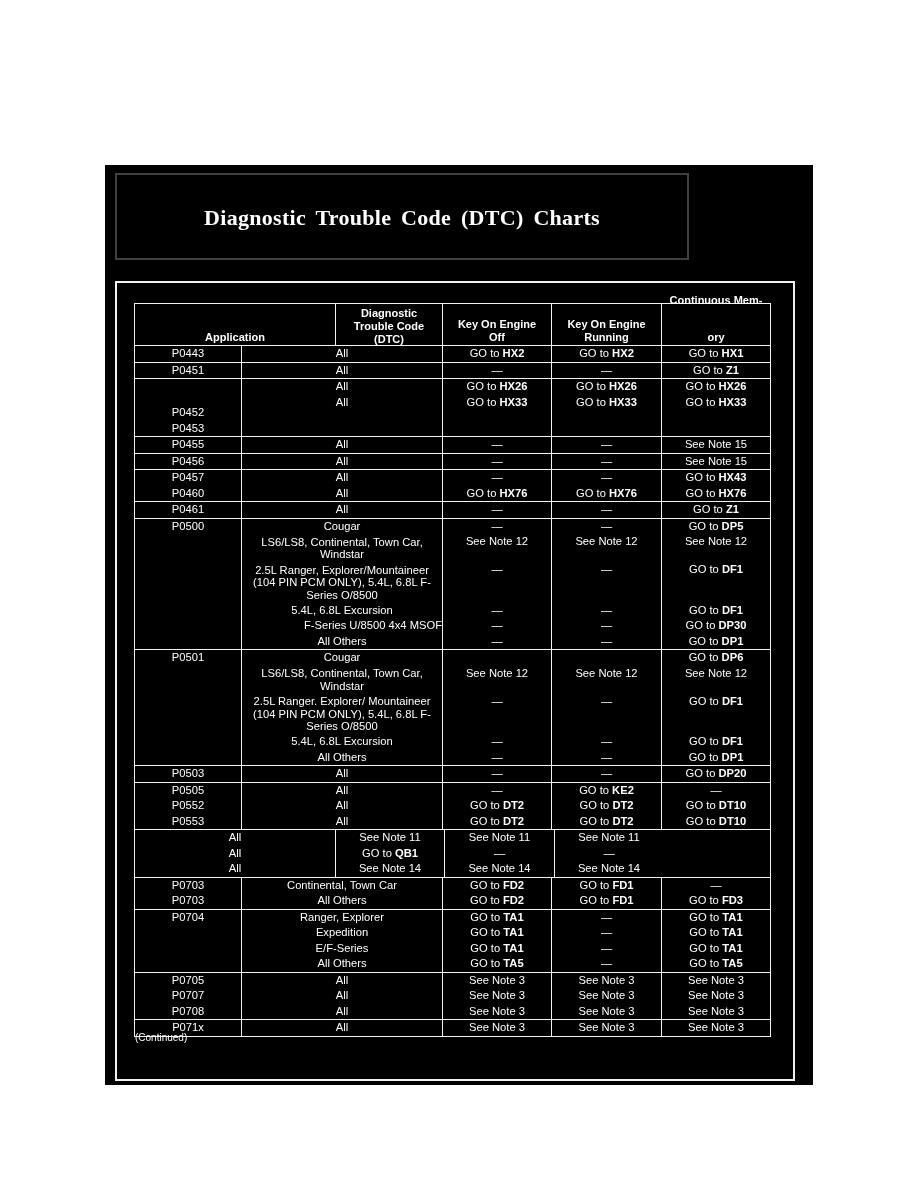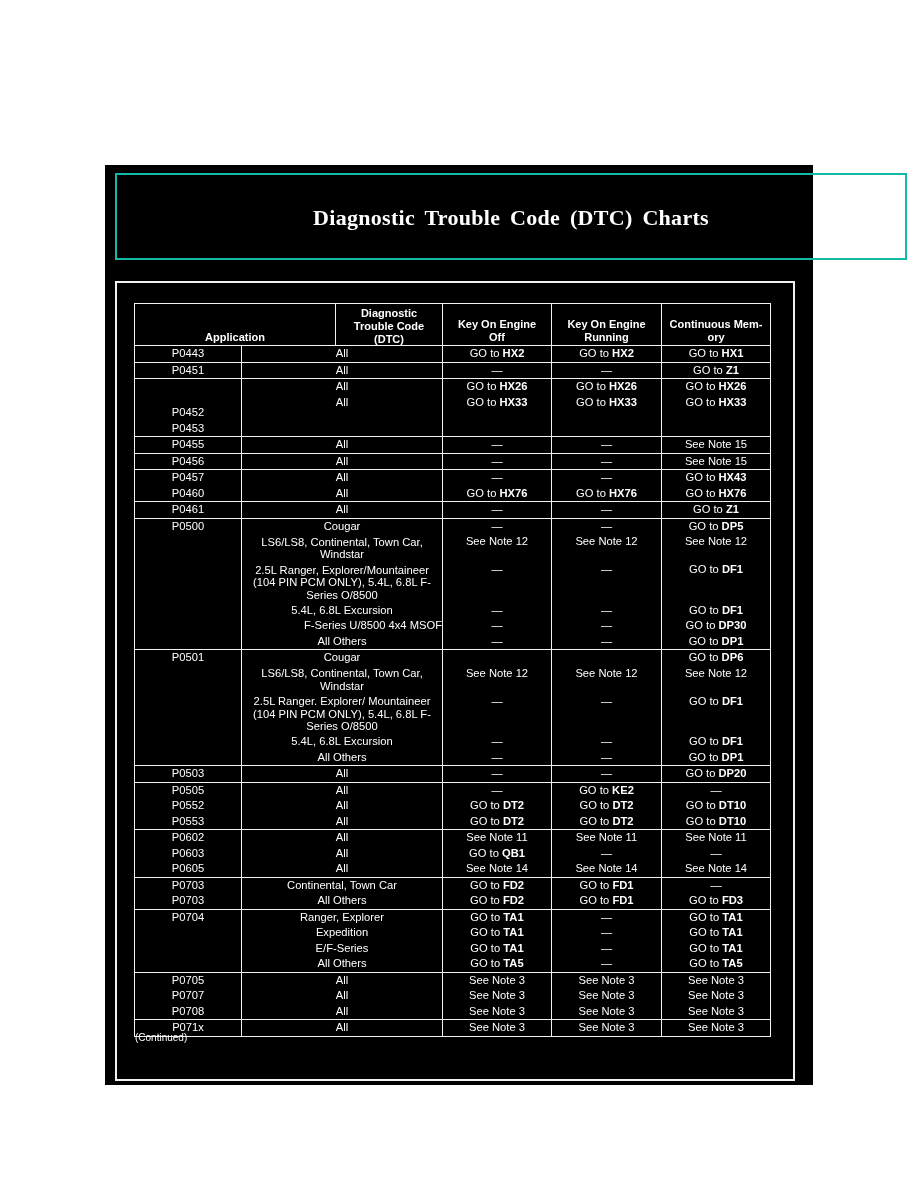--- a/index.html
+++ b/index.html
@@ -1,31 +1,31 @@
 <!DOCTYPE html>
 <html><head>
 <meta charset="utf-8">
 <style>
   html, body { margin:0; padding:0; background:#ffffff; }
   body { width:918px; height:1188px; position:relative; overflow:hidden;
          font-family:"Liberation Sans", sans-serif; }
   .sheet { position:absolute; left:105px; top:165px; width:708px; height:920px; background:#000; }
-  .title-frame { position:absolute; left:10px; top:8px; width:792px; height:87px;
-                 border:2px solid #14b8a6; box-sizing:border-box;text-decoration:underline; }
+  .title-frame { position:absolute; left:10px; top:8px; width:574px; height:87px;
+                 border:2px solid #404040; box-sizing:border-box;text-decoration:underline; }
   .title { position:absolute; left:0; right:0; top:30px; text-align:center; color:#fff;
            font-family:"Liberation Serif", serif; font-weight:bold; font-size:22px; letter-spacing:0.3px;
            word-spacing:4px; }
   .body-frame { position:absolute; left:10px; top:116px; width:680px; height:800px;
                 border:2px solid #f2f2f2; box-sizing:border-box; }
   .table { position:absolute; left:17px; top:20px; width:637px; color:#fff; font-size:11.2px; }
   .row { display:flex; border:1.5px solid #f2f2f2; border-top:none; box-sizing:border-box; }
   .row.header { border-top:1.5px solid #f2f2f2; height:43px; }
   .cell { box-sizing:border-box; border-right:1.5px solid #f2f2f2; text-align:center; }
   .cell:last-child { border-right:none; }
-  .c1 { width:107px; } .c2 { width:201px; } .c3 { width:109px; } .c4 { width:110px; } .c5 { width:108px; }
+  .c1 { width:107px; } .c2 { width:201px; } .c3 { width:109px; } .c4 { width:110px; } .c5 { width:108px;gap:24px; }
   .header .cell { font-weight:bold; display:flex; flex-direction:column; justify-content:flex-end;
                   padding-bottom:1px; line-height:13px; font-size:11px; }
   .header .c1 { justify-content:flex-start; padding-top:3px; }
   .line { height:15.5px; line-height:15.5px; white-space:nowrap; }
   .line.app { white-space:normal; line-height:12.5px; height:auto; padding:1.5px 4px 1.5px; }
   b.ref { font-weight:bold; }
   .continued { position:absolute; left:18px; top:749px; color:#fff; font-size:10px; }
 </style>
 </head>
 <body>
@@ -305,25 +305,20 @@
               <div class="line" style="height: 15.5px; box-sizing: border-box;">GO to <b class="ref">DT2</b></div>
               <div class="line" style="height: 15.5px; box-sizing: border-box;">GO to <b class="ref">DT2</b></div>
             </div>
             <div class="cell c5">
               <div class="line" style="height: 15.5px; box-sizing: border-box;">—</div>
               <div class="line" style="height: 15.5px; box-sizing: border-box;">GO to <b class="ref">DT10</b></div>
               <div class="line" style="height: 15.5px; box-sizing: border-box;">GO to <b class="ref">DT10</b></div>
             </div>
           </div>
           <div class="row">
-            <div class="cell c1">
-              <div class="line" style="height: 15.5px; box-sizing: border-box;">P0602</div>
-              <div class="line" style="height: 15.5px; box-sizing: border-box;">P0603</div>
-              <div class="line" style="height: 15.5px; box-sizing: border-box;">P0605</div>
-            </div>
             <div class="cell c2">
               <div class="line" style="height: 15.5px; box-sizing: border-box;">All</div>
               <div class="line" style="height: 15.5px; box-sizing: border-box;">All</div>
               <div class="line" style="height: 15.5px; box-sizing: border-box;">All</div>
             </div>
             <div class="cell c3">
               <div class="line" style="height: 15.5px; box-sizing: border-box;">See Note 11</div>
               <div class="line" style="height: 15.5px; box-sizing: border-box;">GO to <b class="ref">QB1</b></div>
               <div class="line" style="height: 15.5px; box-sizing: border-box;">See Note 14</div>
             </div>

